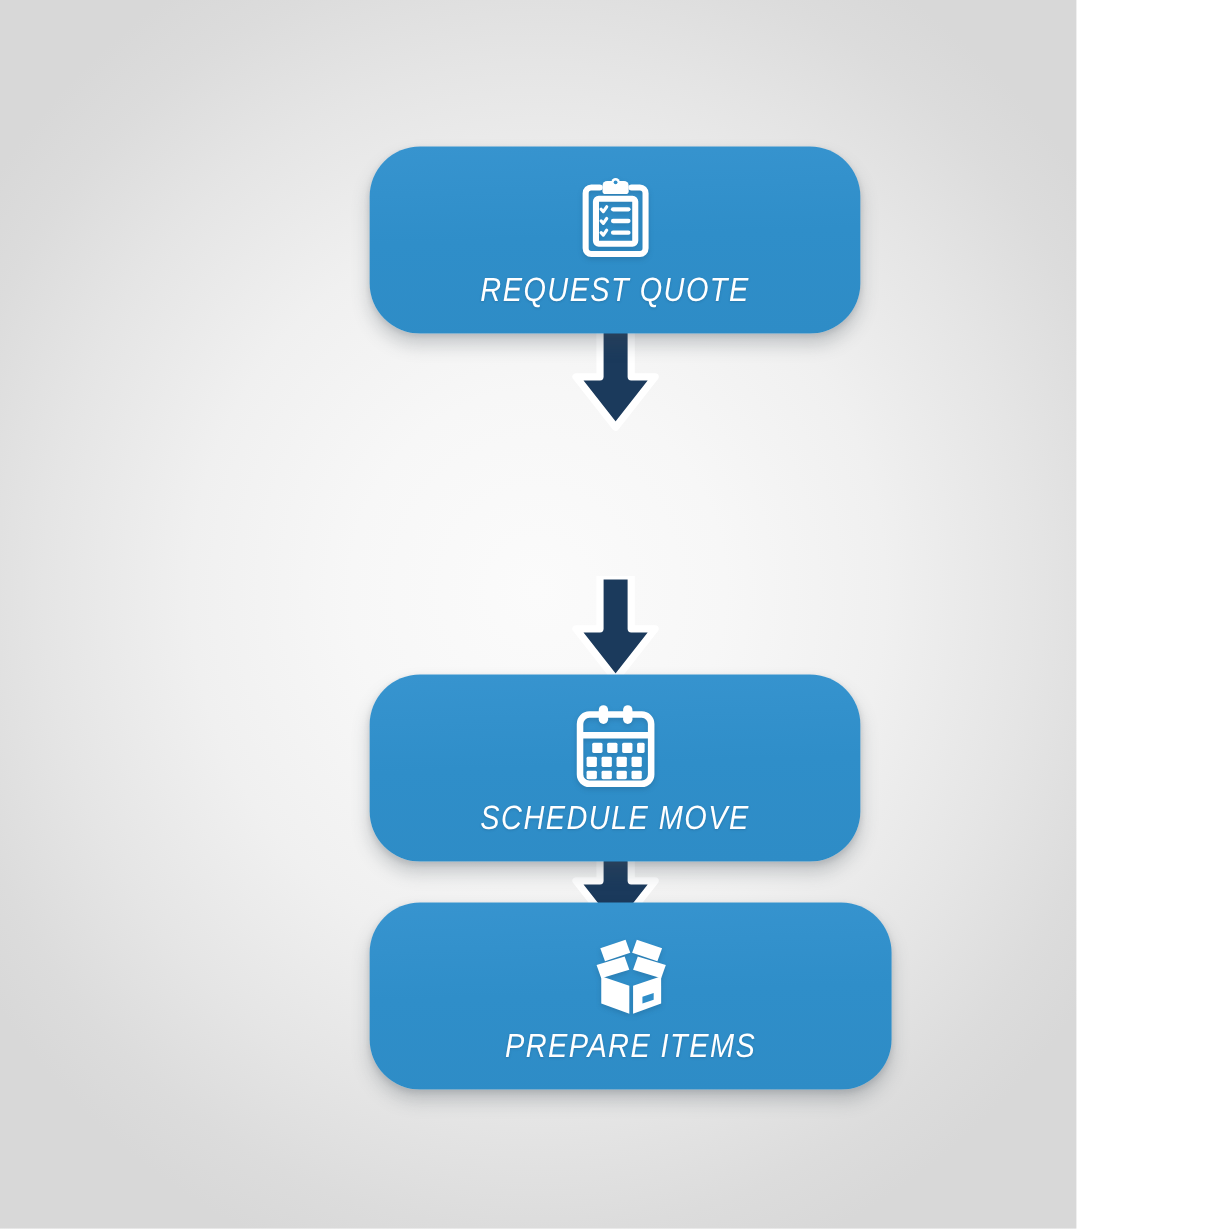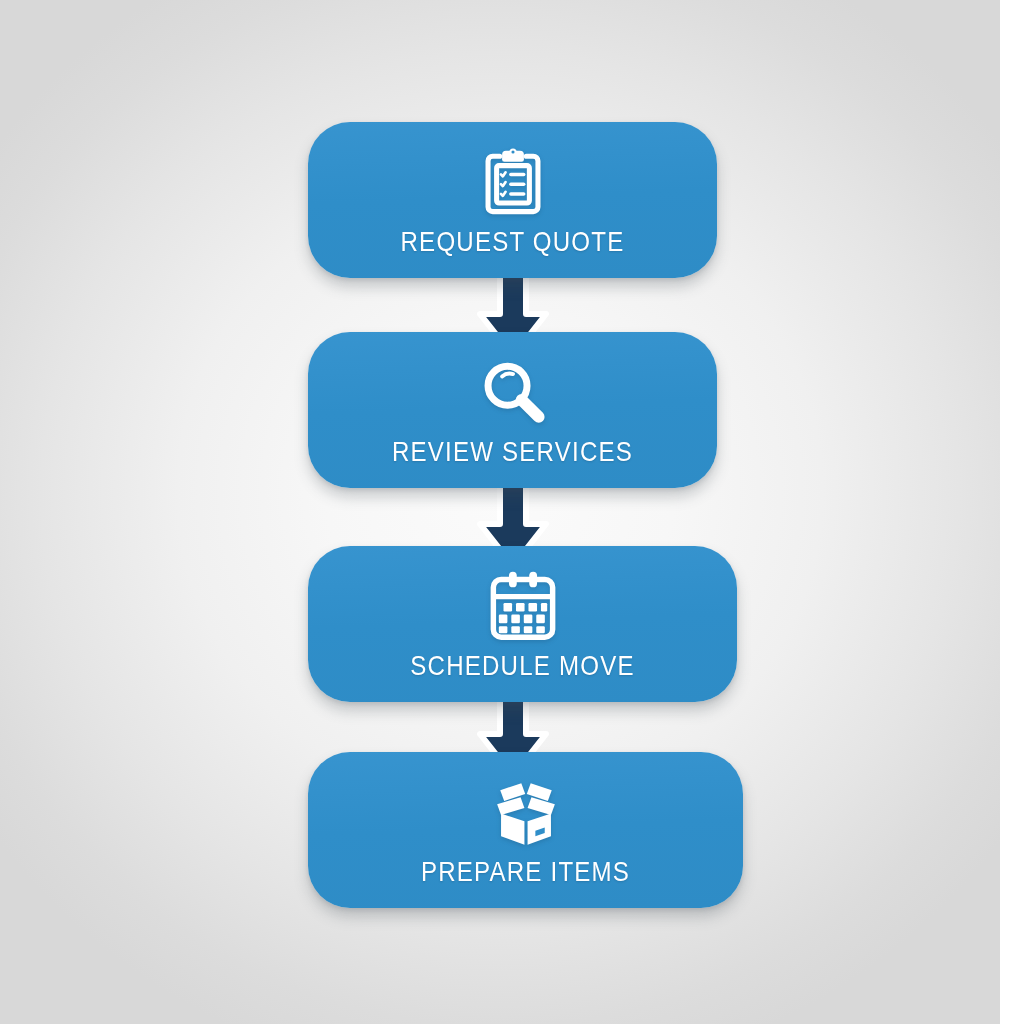--- a/index.html
+++ b/index.html
@@ -8,30 +8,31 @@
   }
   body {
     width: 1024px;
     height: 1024px;
     overflow: hidden;
     font-family: "Liberation Sans", sans-serif;
   }
 
   #canvas {
     position: relative;
-    width: 1000px;
+    width: 897px;
     height: 1024px;
     background:
       radial-gradient(ellipse 62% 58% at 50% 48%,
         #fbfbfb 0%,
         #f7f7f7 28%,
         #f0f0f0 52%,
         #e5e5e5 74%,
         #dcdcdc 90%,
         #d8d8d8 100%);
+    font-style: italic;
   }
 
   
   #flow {
     position: absolute;
     left: 308px;
     top: 122px;
     width: 409px;
     height: 778px;
   }
@@ -44,21 +45,21 @@
     height: 156px;
     border-radius: 42px;
     background: linear-gradient(178deg, #3794cf 0%, #2f8ec9 48%, #2e8cc6 100%);
     box-shadow:
       0 9px 14px rgba(70, 80, 90, 0.26),
       0 2px 4px rgba(70, 80, 90, 0.14);
     z-index: 2;
   }
   .step-1 { top: 0px; }
   .step-2 { top: 210px; }
-  .step-3 { top: 424px; padding-left: 20px; }
+  .step-3 { top: 440px; }
   .step-4 { top: 630px; padding-left: 26px; }
 
   .step-icon {
     position: absolute;
     left: 50%;
     top: 16px;
     transform: translateX(-50%);
     width: 88px;
     height: 88px;
     display: flex;
@@ -134,30 +135,20 @@
       </div>
       <div class="step-label">REQUEST QUOTE</div>
     </div>
 
     <div class="arrow arrow-1">
       <svg viewBox="0 0 104 96" xmlns="http://www.w3.org/2000/svg">
         <path d="M39 0 H65 V44 H85 L52 86 L19 44 H39 Z" fill="#1b3a5c" stroke="#ffffff" stroke-width="6" stroke-linejoin="round"></path>
       </svg>
     </div>
 
-    <div class="step step-2">
-      <div class="step-icon">
-        <svg viewBox="0 0 100 100" xmlns="http://www.w3.org/2000/svg">
-          <circle cx="43" cy="42" r="25" fill="none" stroke="#ffffff" stroke-width="9"></circle>
-          <path d="M36 30 a15 15 0 0 1 14 -3" fill="none" stroke="#ffffff" stroke-width="5" stroke-linecap="round"></path>
-          <path d="M61 60 L83 82" stroke="#ffffff" stroke-width="15" stroke-linecap="round"></path>
-        </svg>
-      </div>
-      <div class="step-label">REVIEW SERVICES</div>
-    </div>
 
     <div class="arrow arrow-2">
       <svg viewBox="0 0 104 96" xmlns="http://www.w3.org/2000/svg">
         <path d="M39 0 H65 V44 H85 L52 86 L19 44 H39 Z" fill="#1b3a5c" stroke="#ffffff" stroke-width="6" stroke-linejoin="round"></path>
       </svg>
     </div>
 
     <div class="step step-3">
       <div class="step-icon">
         <svg viewBox="0 0 100 100" xmlns="http://www.w3.org/2000/svg">

